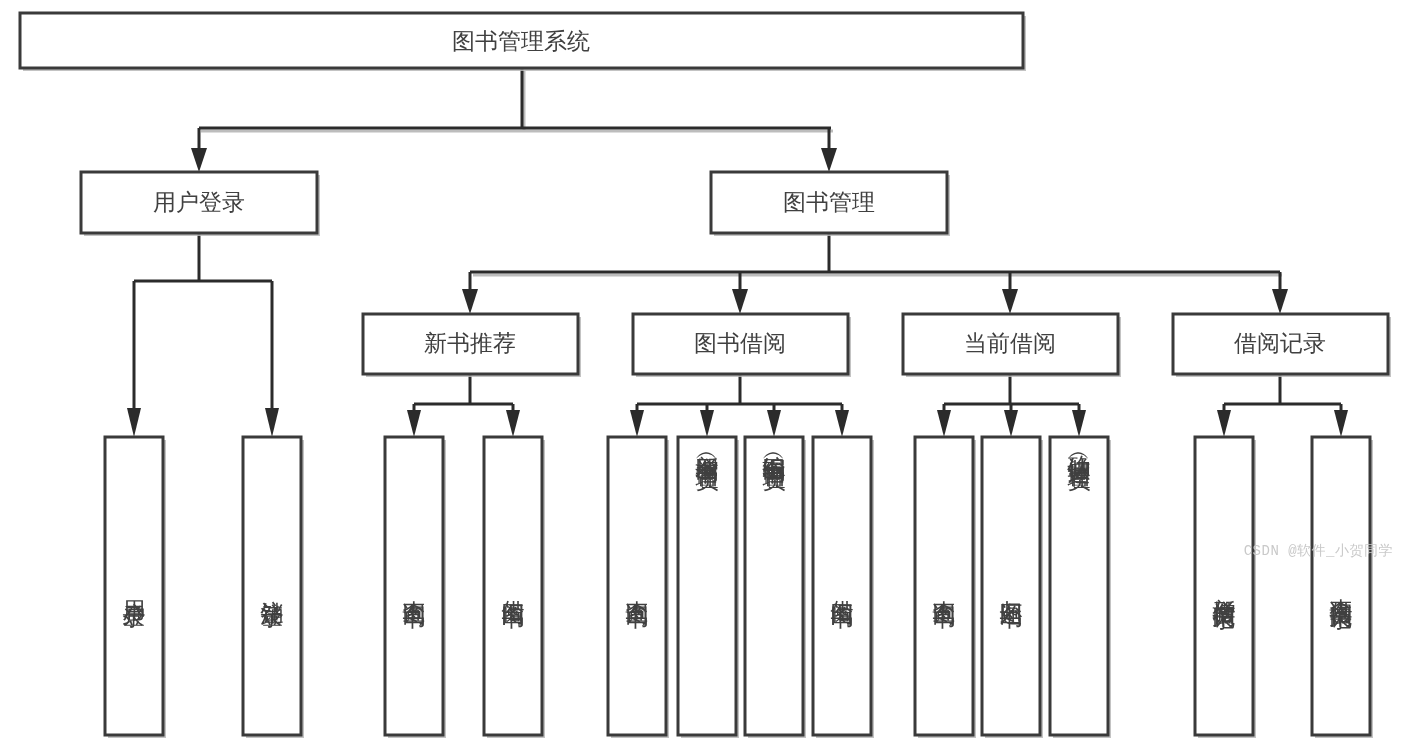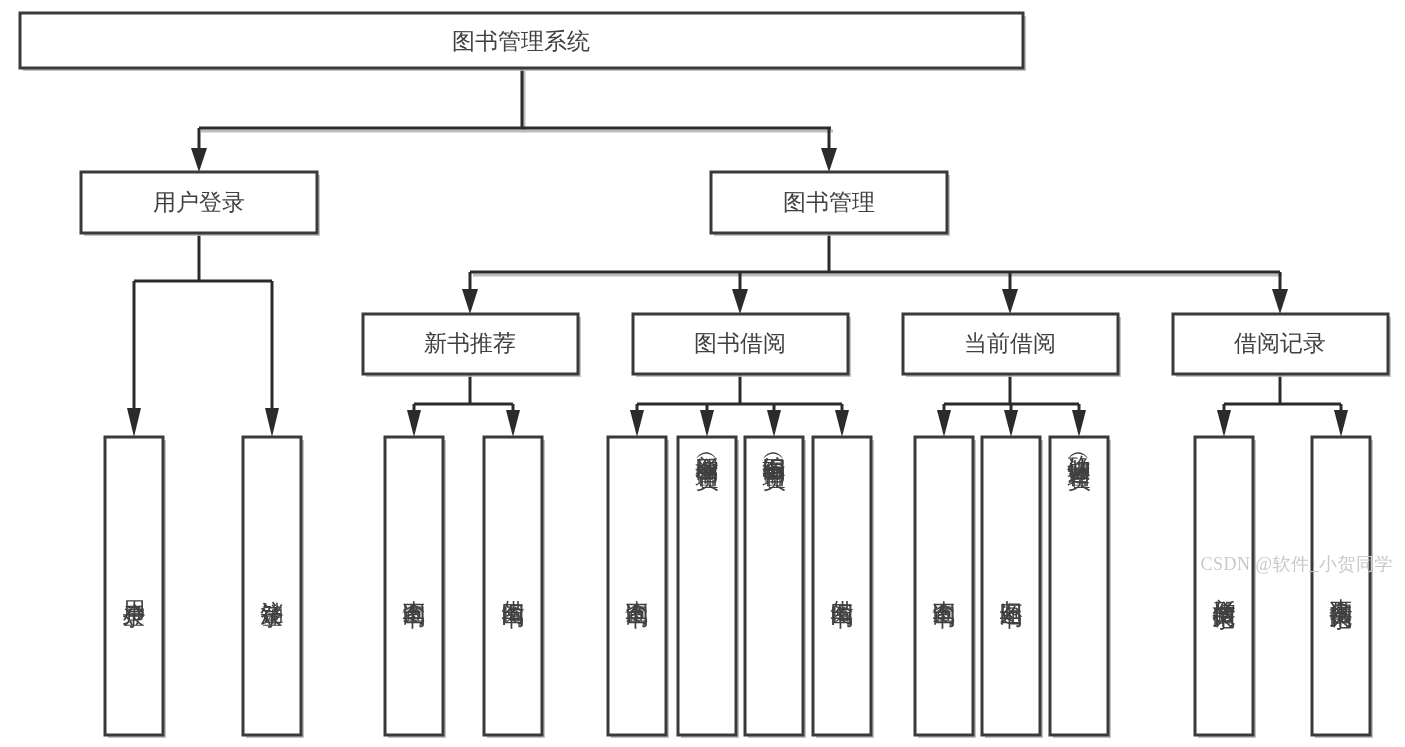--- a/index.html
+++ b/index.html
@@ -74,23 +74,23 @@
     font-size: 23px;
     color: #404040;
     line-height: 1.18;
     letter-spacing: 2px;
     white-space: nowrap;
     text-align: center;
   }
   .watermark {
     position: absolute;
     right: 12px;
-    bottom: 4px;
-    font-family: Liberation Serif, serif;
-    font-size: 18px;
+    bottom: 20px;
+    font-family: Liberation Mono, monospace;
+    font-size: 14px;
     color: #c9c9c9;
     letter-spacing: 0.5px;
     white-space: nowrap;
     pointer-events: none;
   }
 </style>
 </head>
 <body>
 
 <div id="diagram-root">

